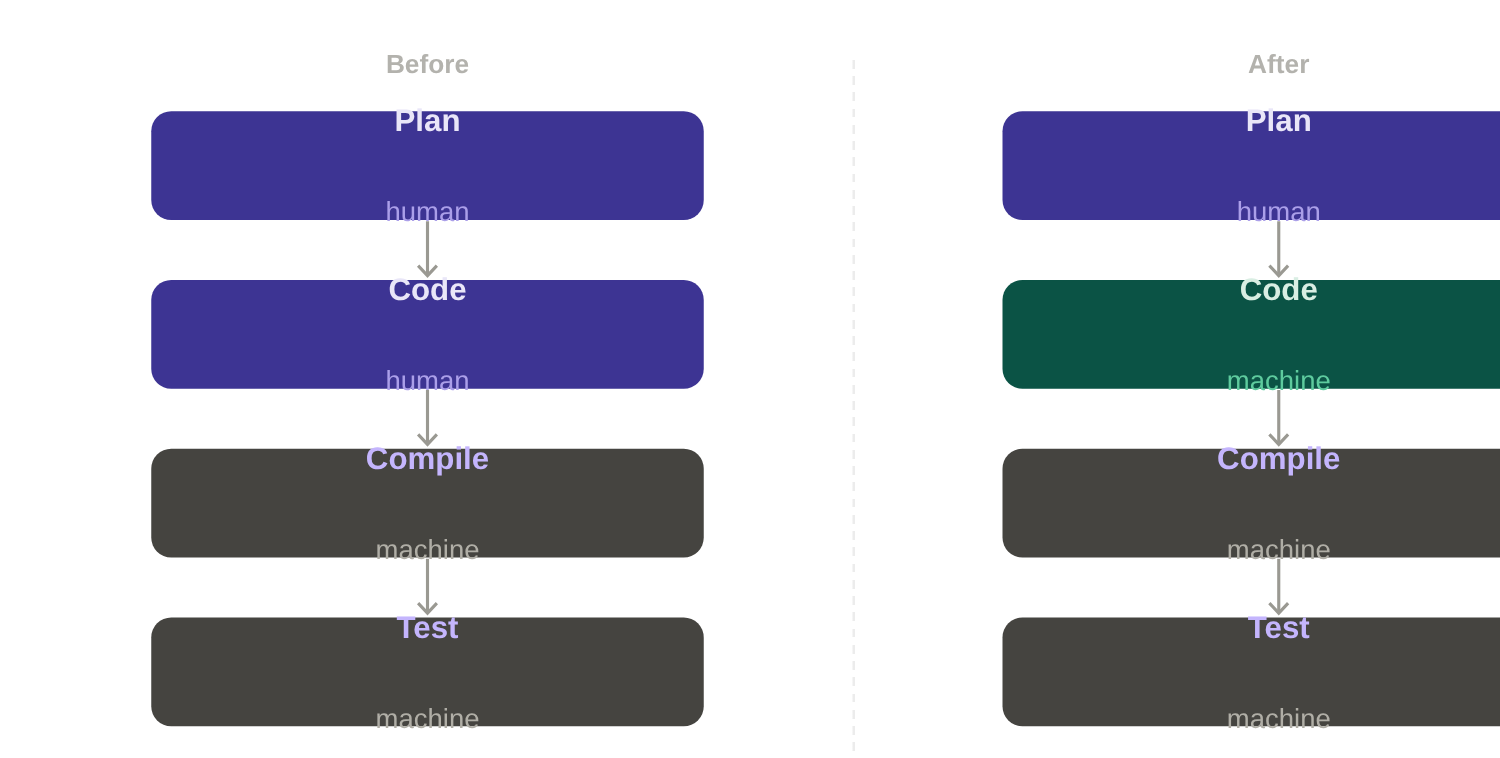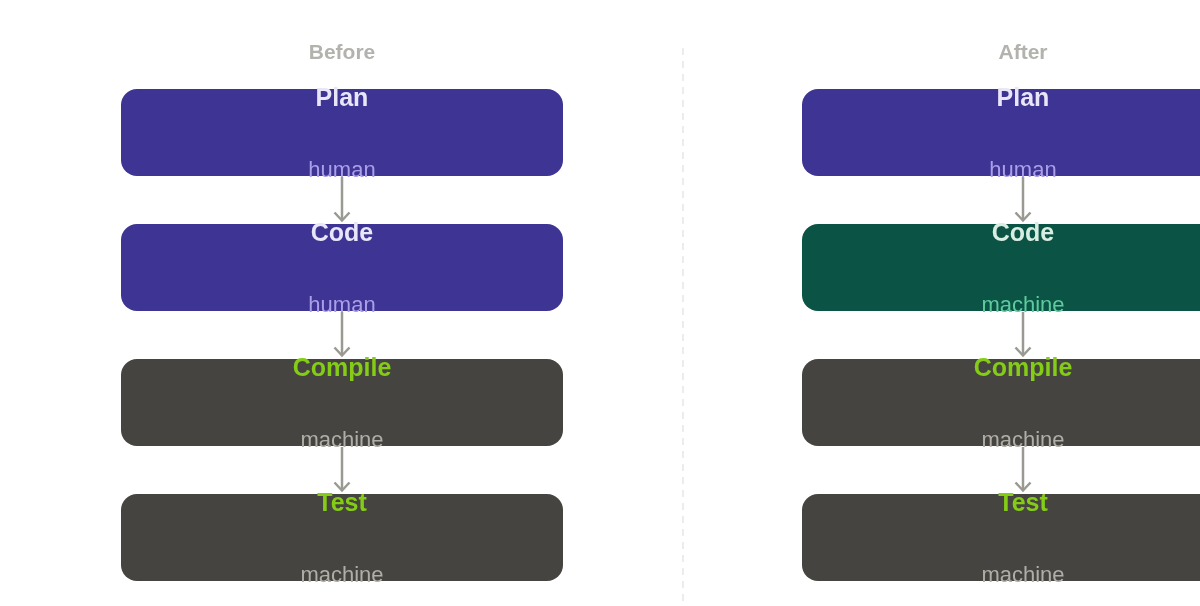--- a/index.html
+++ b/index.html
@@ -66,21 +66,21 @@
     font-size: 22px;
     font-weight: 400;
     line-height: 27px;
     margin-top: 44px;
   }
   .box.human { background: #3d3493; }
   .box.human .label { color: #e9e6f8; text-align: right; }
   .box.human .actor { color: #ab9fe9; }
 
   .box.machine { background: #454440; }
-  .box.machine .label { color: #84cc16; }
+  .box.machine .label { color: #c4b5fd; }
   .box.machine .actor { color: #b0aea6; }
 
   .box.machine-green { background: #0b5345; }
   .box.machine-green .label { color: #d9eee3; }
   .box.machine-green .actor { color: #5ecb9e; }
 
   .arrow {
     height: 48px;
     display: flex;
     align-items: center;

